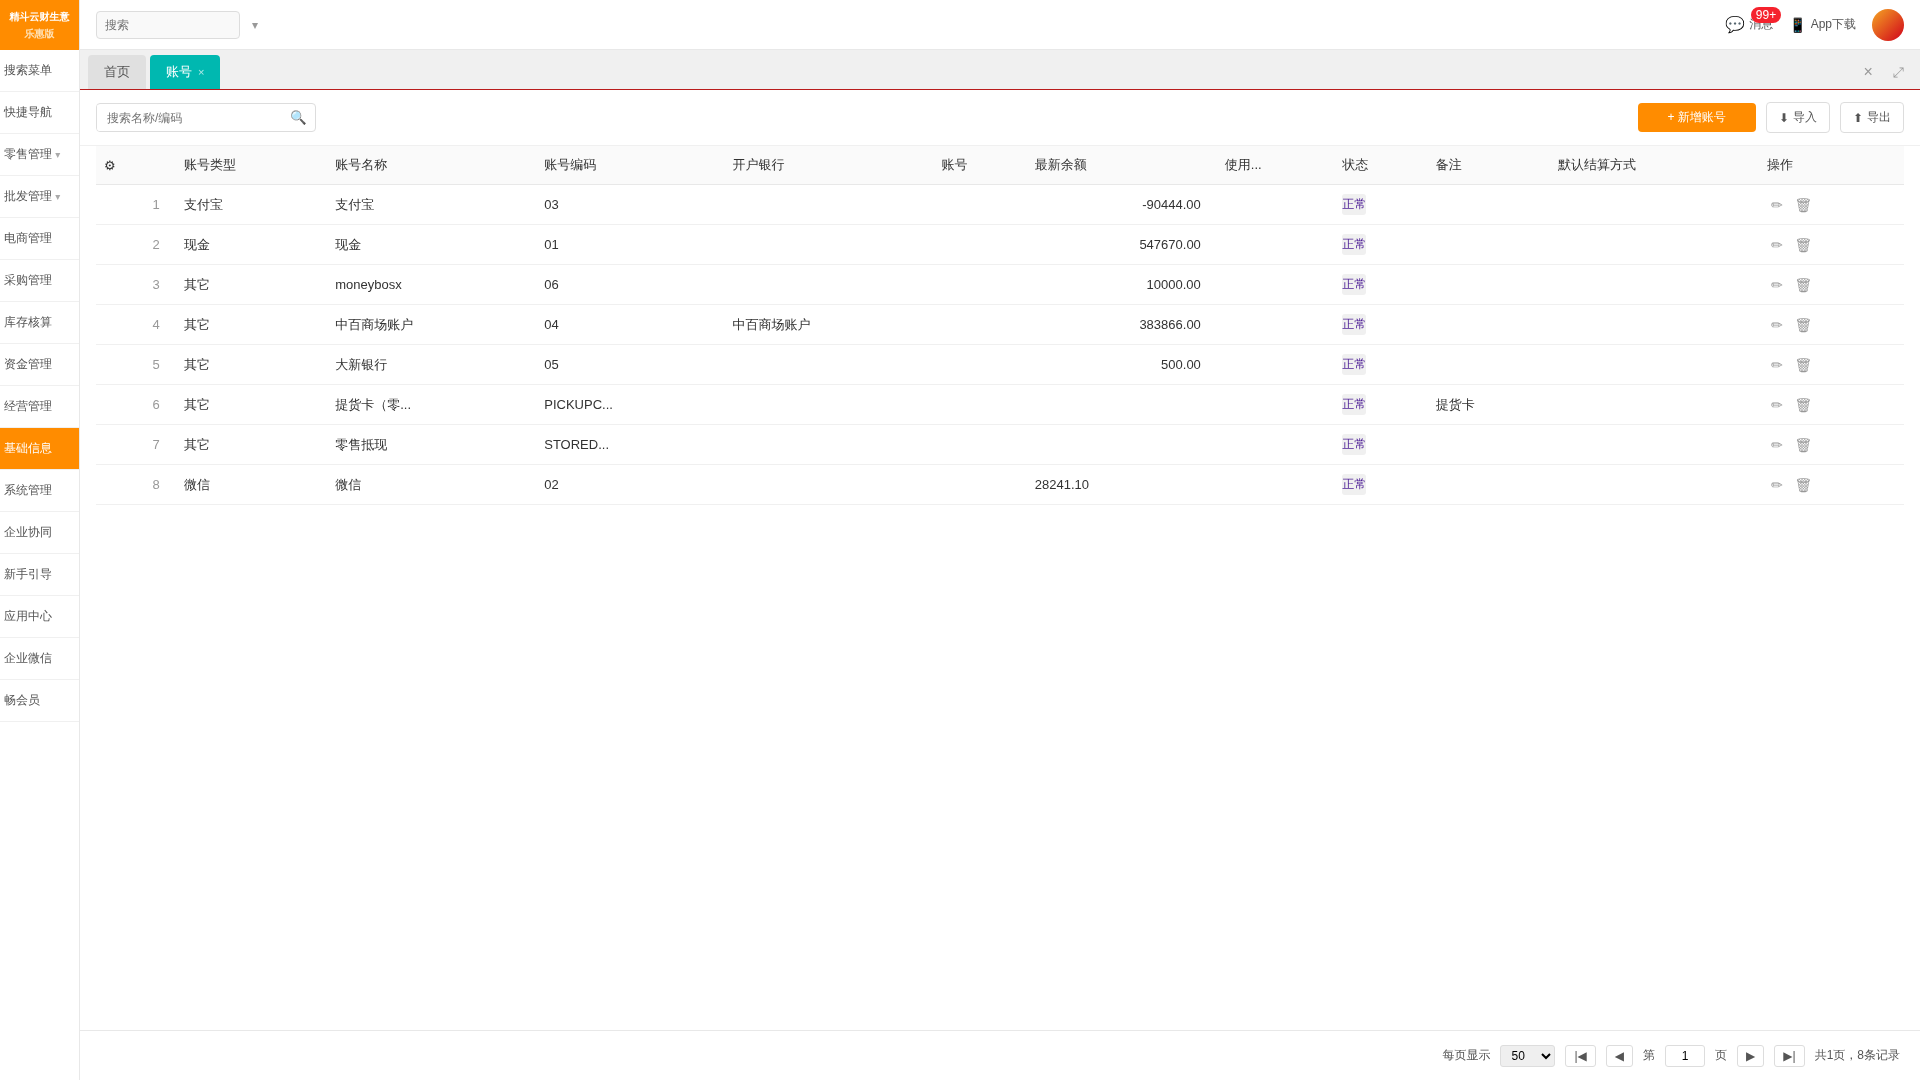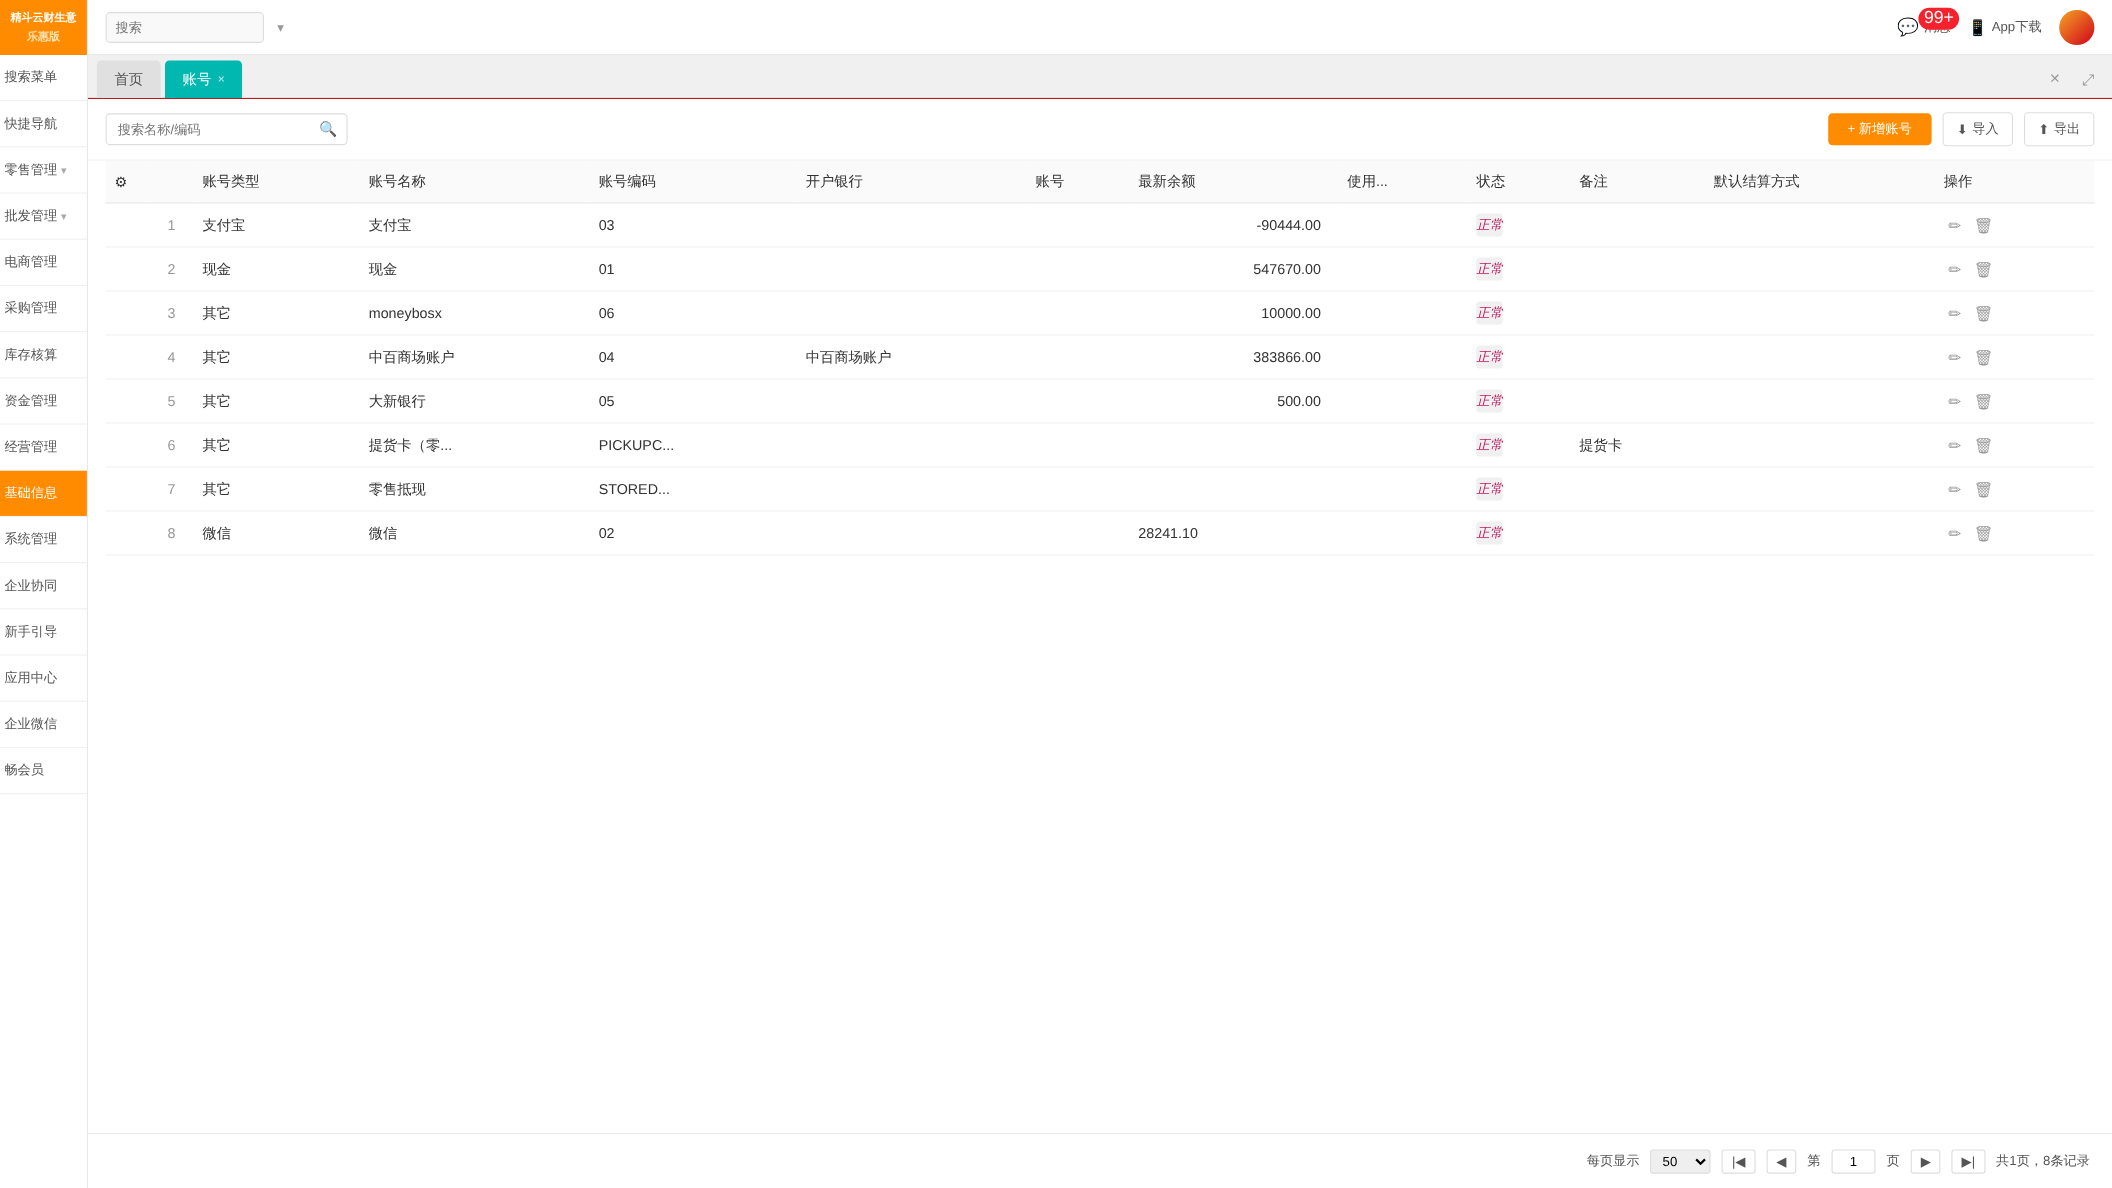--- a/index.html
+++ b/index.html
@@ -76,21 +76,21 @@
       font-size: 12px;
       color: #555;
       cursor: pointer;
       position: relative;
     }
     .badge {
       background: #f5222d;
       color: #fff;
       border-radius: 10px;
       padding: 1px 5px;
-      font-size: 16px;
+      font-size: 12px;
       position: absolute;
       top: -8px;
       right: -8px;
     }
     .app-download {
       display: flex;
       align-items: center;
       gap: 4px;
       font-size: 12px;
       color: #555;
@@ -187,21 +187,21 @@
     .toolbar-right {
       display: flex;
       align-items: center;
       gap: 10px;
     }
     .btn-primary {
       background: #ff8c00;
       color: #fff;
       border: none;
       border-radius: 4px;
-      padding: 6px 18px;
+      padding: 6px 30px;
       cursor: pointer;
       font-size: 12px;
     }
     .btn-default {
       background: #fff;
       color: #555;
       border: 1px solid #ddd;
       border-radius: 4px;
       padding: 6px 12px;
       cursor: pointer;
@@ -238,26 +238,25 @@
     tbody tr {
       border-bottom: 1px solid #f0f0f0;
     }
     tbody td {
       padding: 9px 8px;
       color: #333;
       white-space: nowrap;
     }
     .status-badge {
       background: #f0f0f0;
-      color: #be185d;
+      color: #4c1d95;
       border-radius: 3px;
       padding: 2px 0;
       font-size: 12px;
       display: inline-block;
-      font-style: italic;
     }
     .action-btn {
       background: none;
       border: none;
       cursor: pointer;
       color: #999;
       padding: 2px 4px;
       font-size: 14px;
     }
     .gear-col { width: 40px; }

